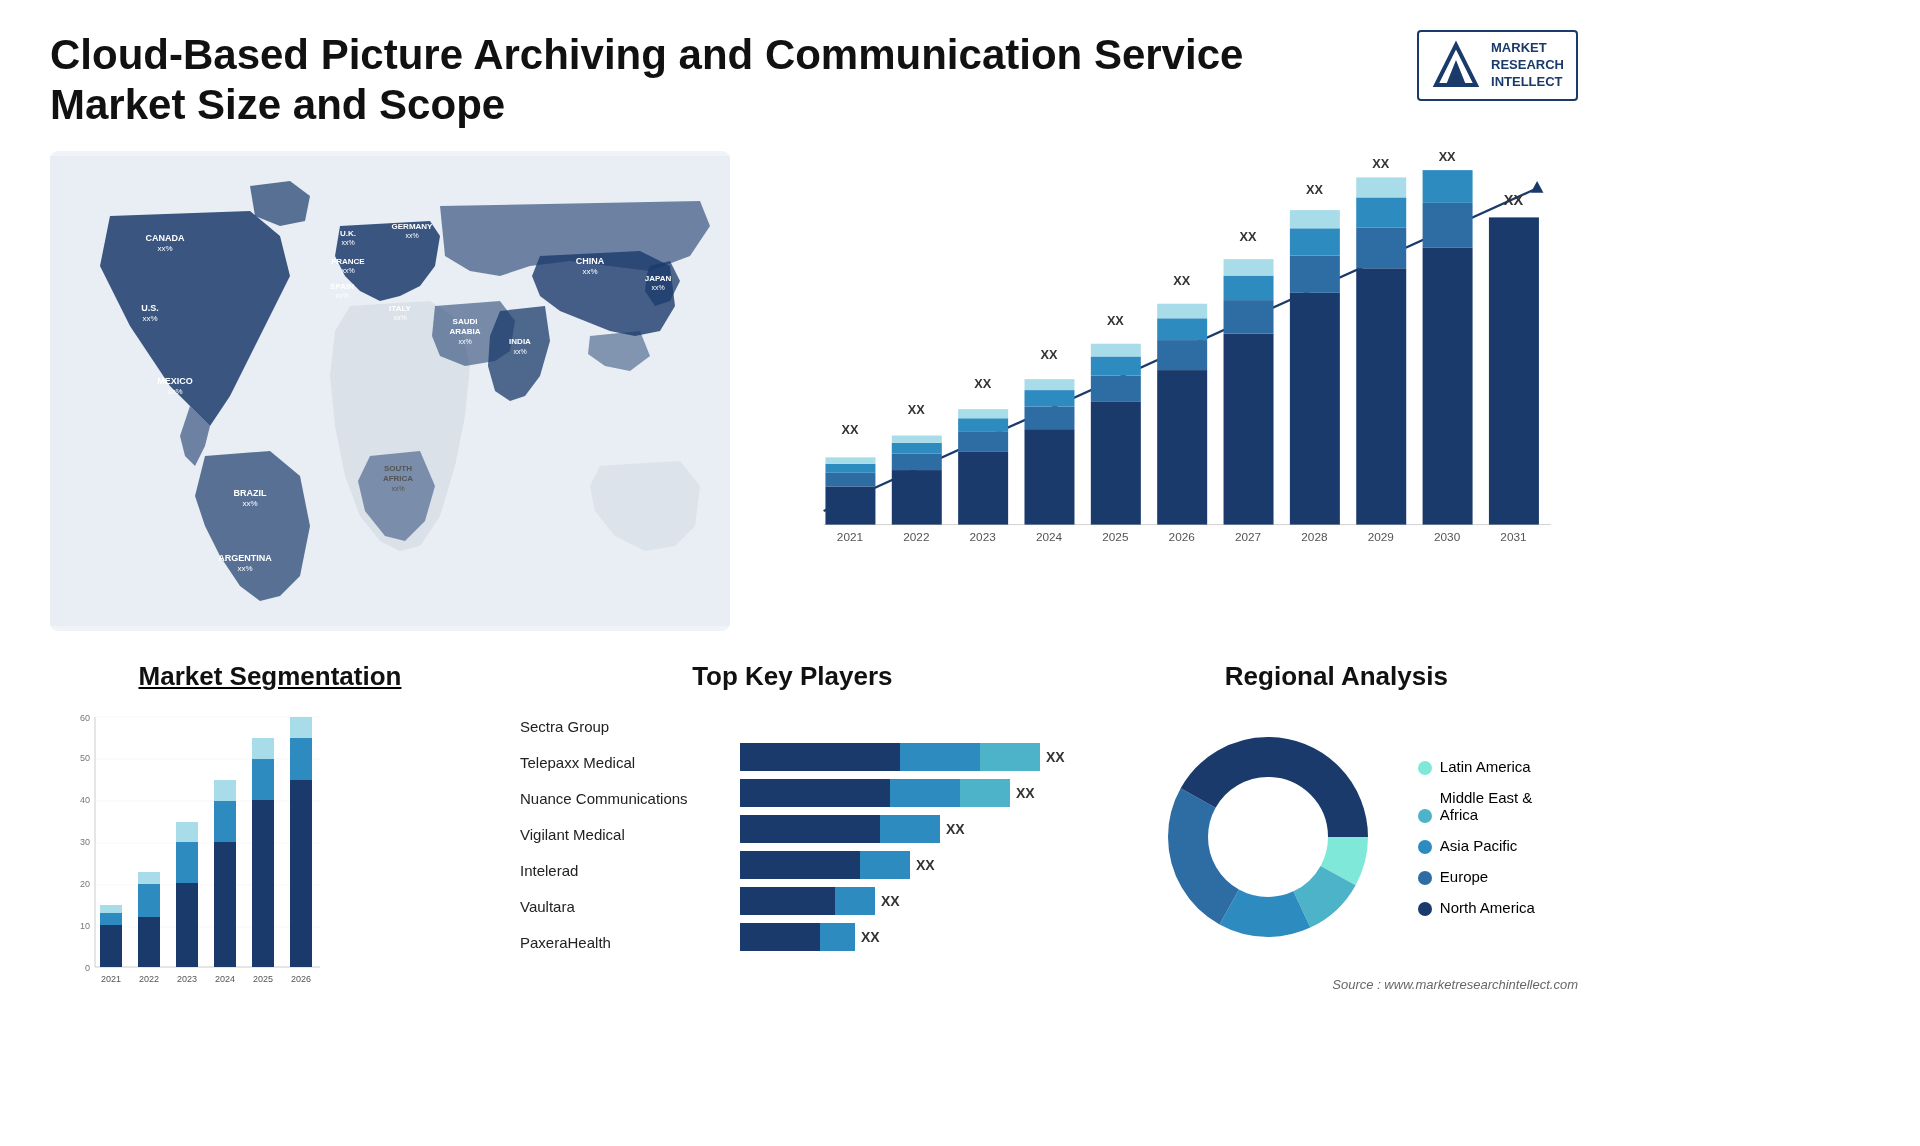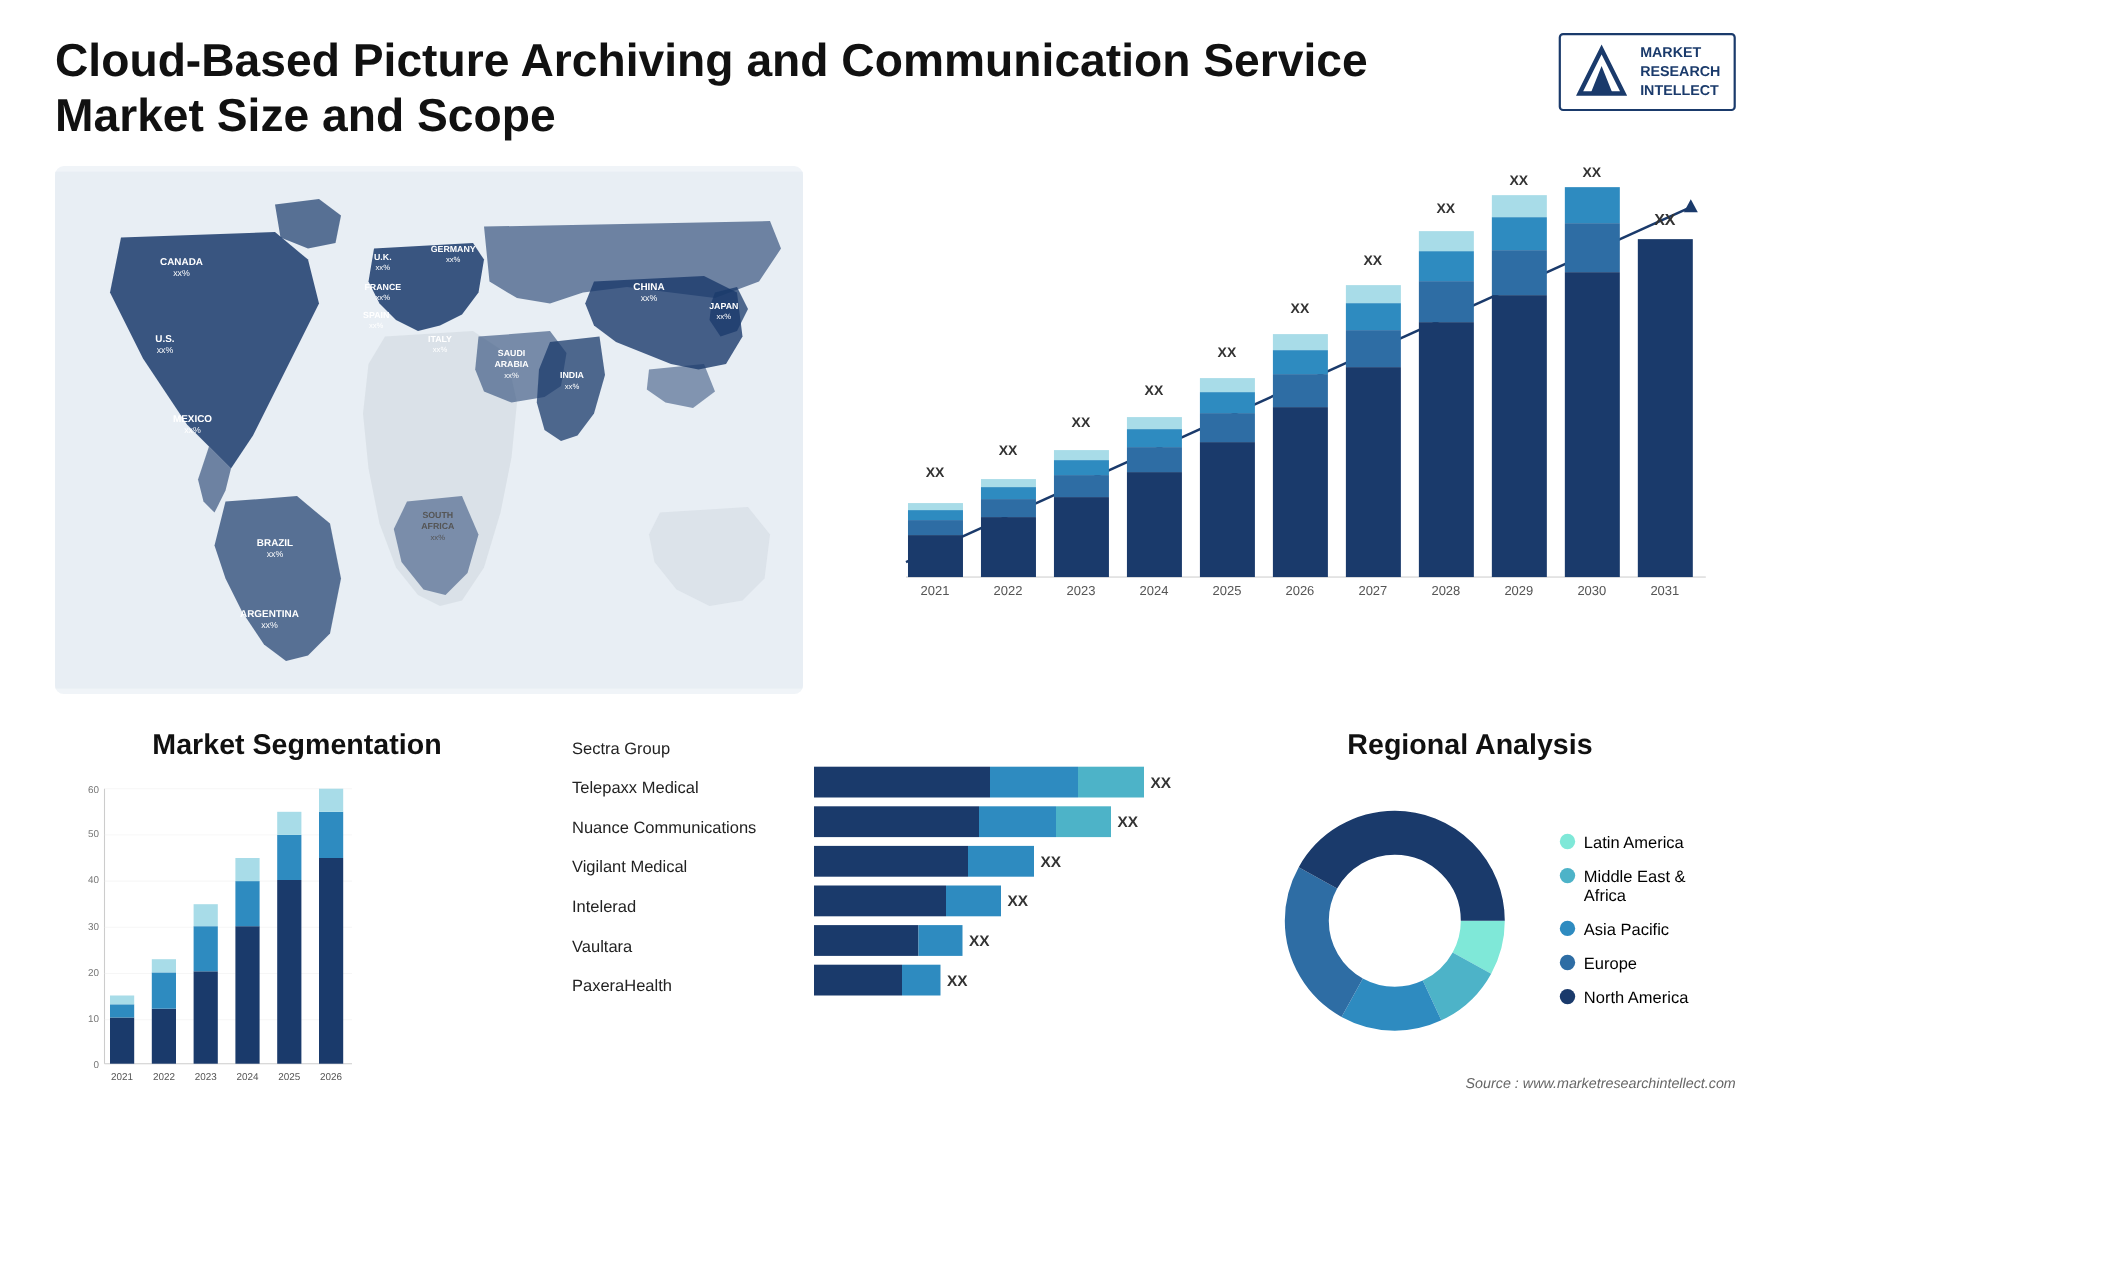--- a/index.html
+++ b/index.html
@@ -67,20 +67,21 @@
       position: relative;
     }
     
     .bottom-section {
       display: flex;
       gap: 20px;
       height: 400px;
     }
     .segmentation-container {
       flex: 0 0 440px;
+      text-decoration: underline;
     }
     .key-players-container {
       flex: 0 0 560px;
     }
     .regional-container {
       flex: 1;
     }
     
     .section-title {
       font-size: 26px;
@@ -175,21 +176,21 @@
       height: 260px;
       flex-shrink: 0;
     }
     .regional-legend {
       display: flex;
       flex-direction: column;
       gap: 14px;
     }
     .reg-legend-item {
       display: flex;
-      align-items: flex-start;
+      align-items: flex-end;
       gap: 8px;
       font-size: 15px;
     }
     .reg-legend-dot {
       width: 14px;
       height: 14px;
       border-radius: 50%;
       flex-shrink: 0;
     }
     .source-line {
@@ -467,20 +468,21 @@
           <rect x="240" y="73" width="22" height="187" fill="#1a3a6b"></rect>
           <rect x="240" y="31" width="22" height="42" fill="#2e8bc0"></rect>
           <rect x="240" y="10" width="22" height="21" fill="#a8dce8"></rect>
           <text x="251" y="275" font-size="9" fill="#555" text-anchor="middle">2026</text>
         </svg>
 
       </div>
     </div>
 
     <div class="key-players-container">
+      <div class="section-title">Top Key Players</div>
       <div class="players-list">
 
         <div class="player-row">
           <span class="player-name">Sectra Group</span>
           <div class="player-bar-container"></div>
         </div>
 
         <div class="player-row">
           <span class="player-name">Telepaxx Medical</span>
           <div class="player-bar-container">

